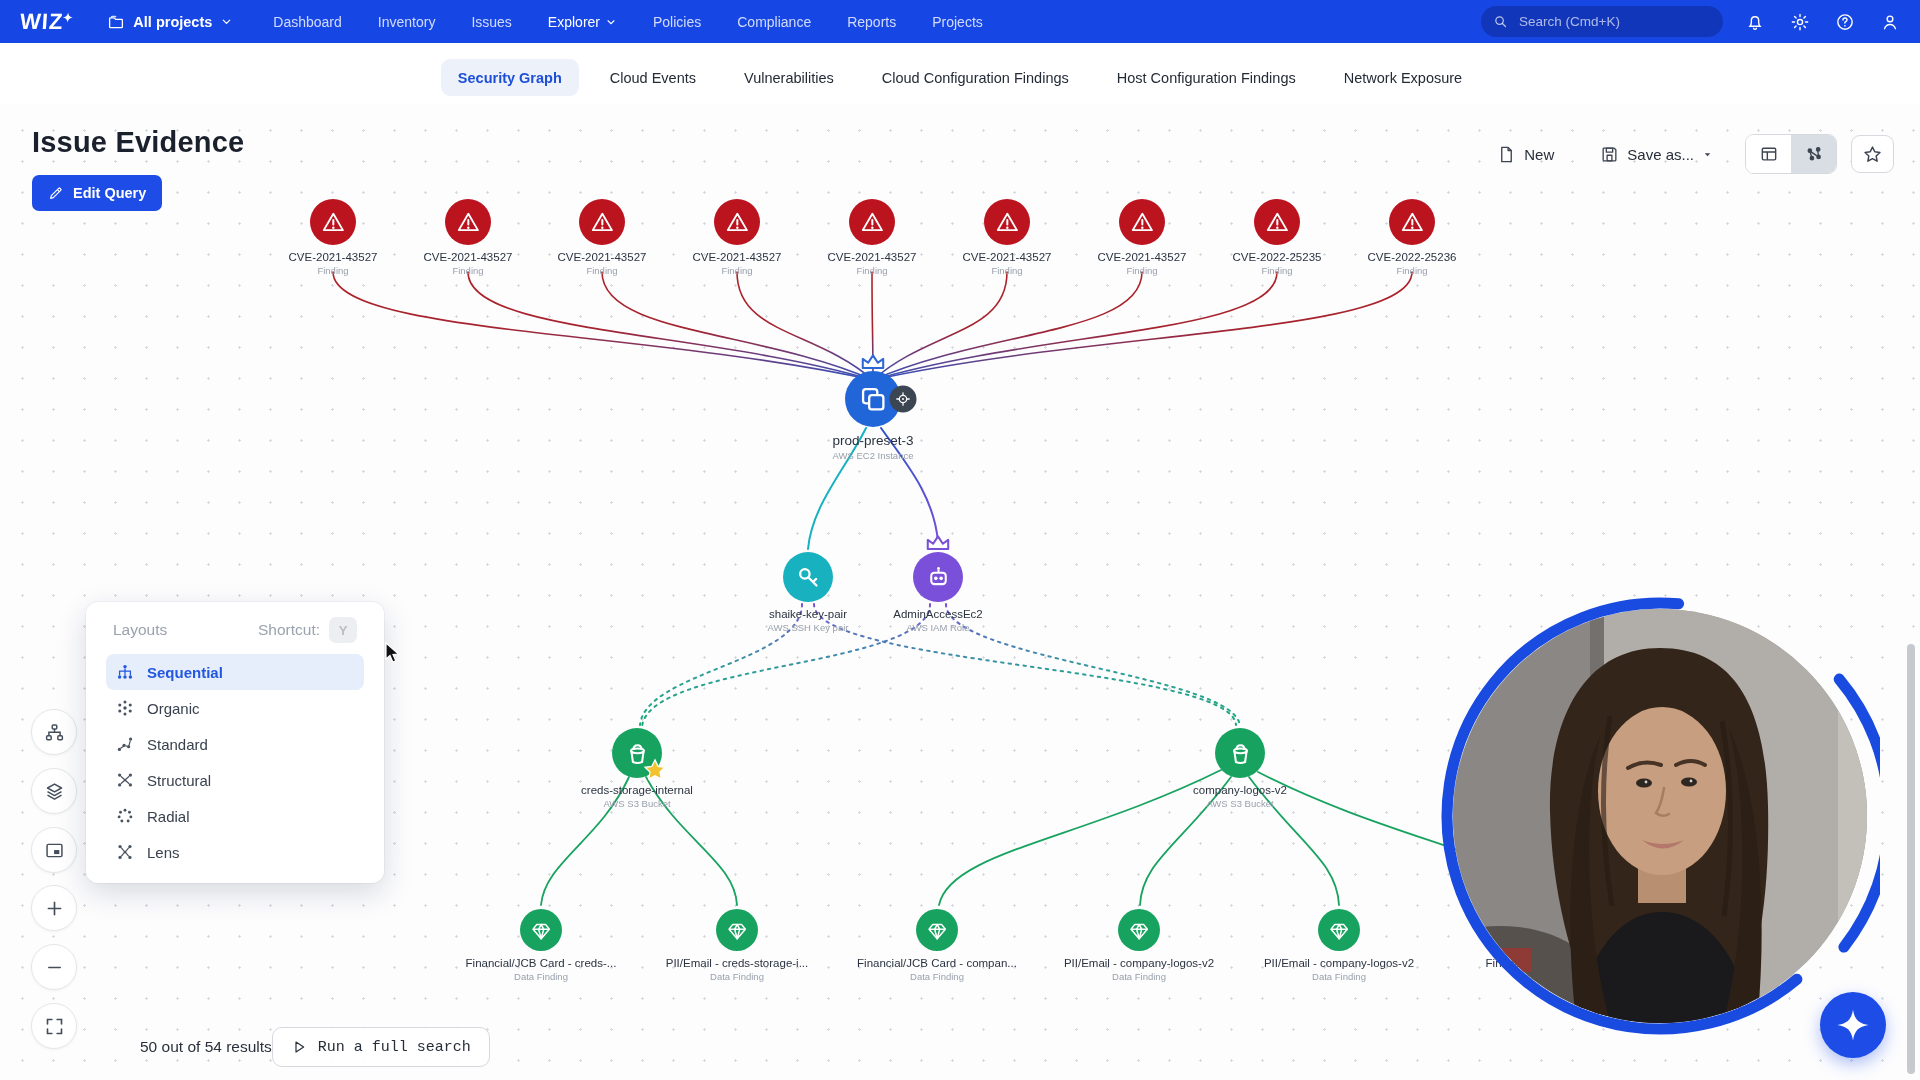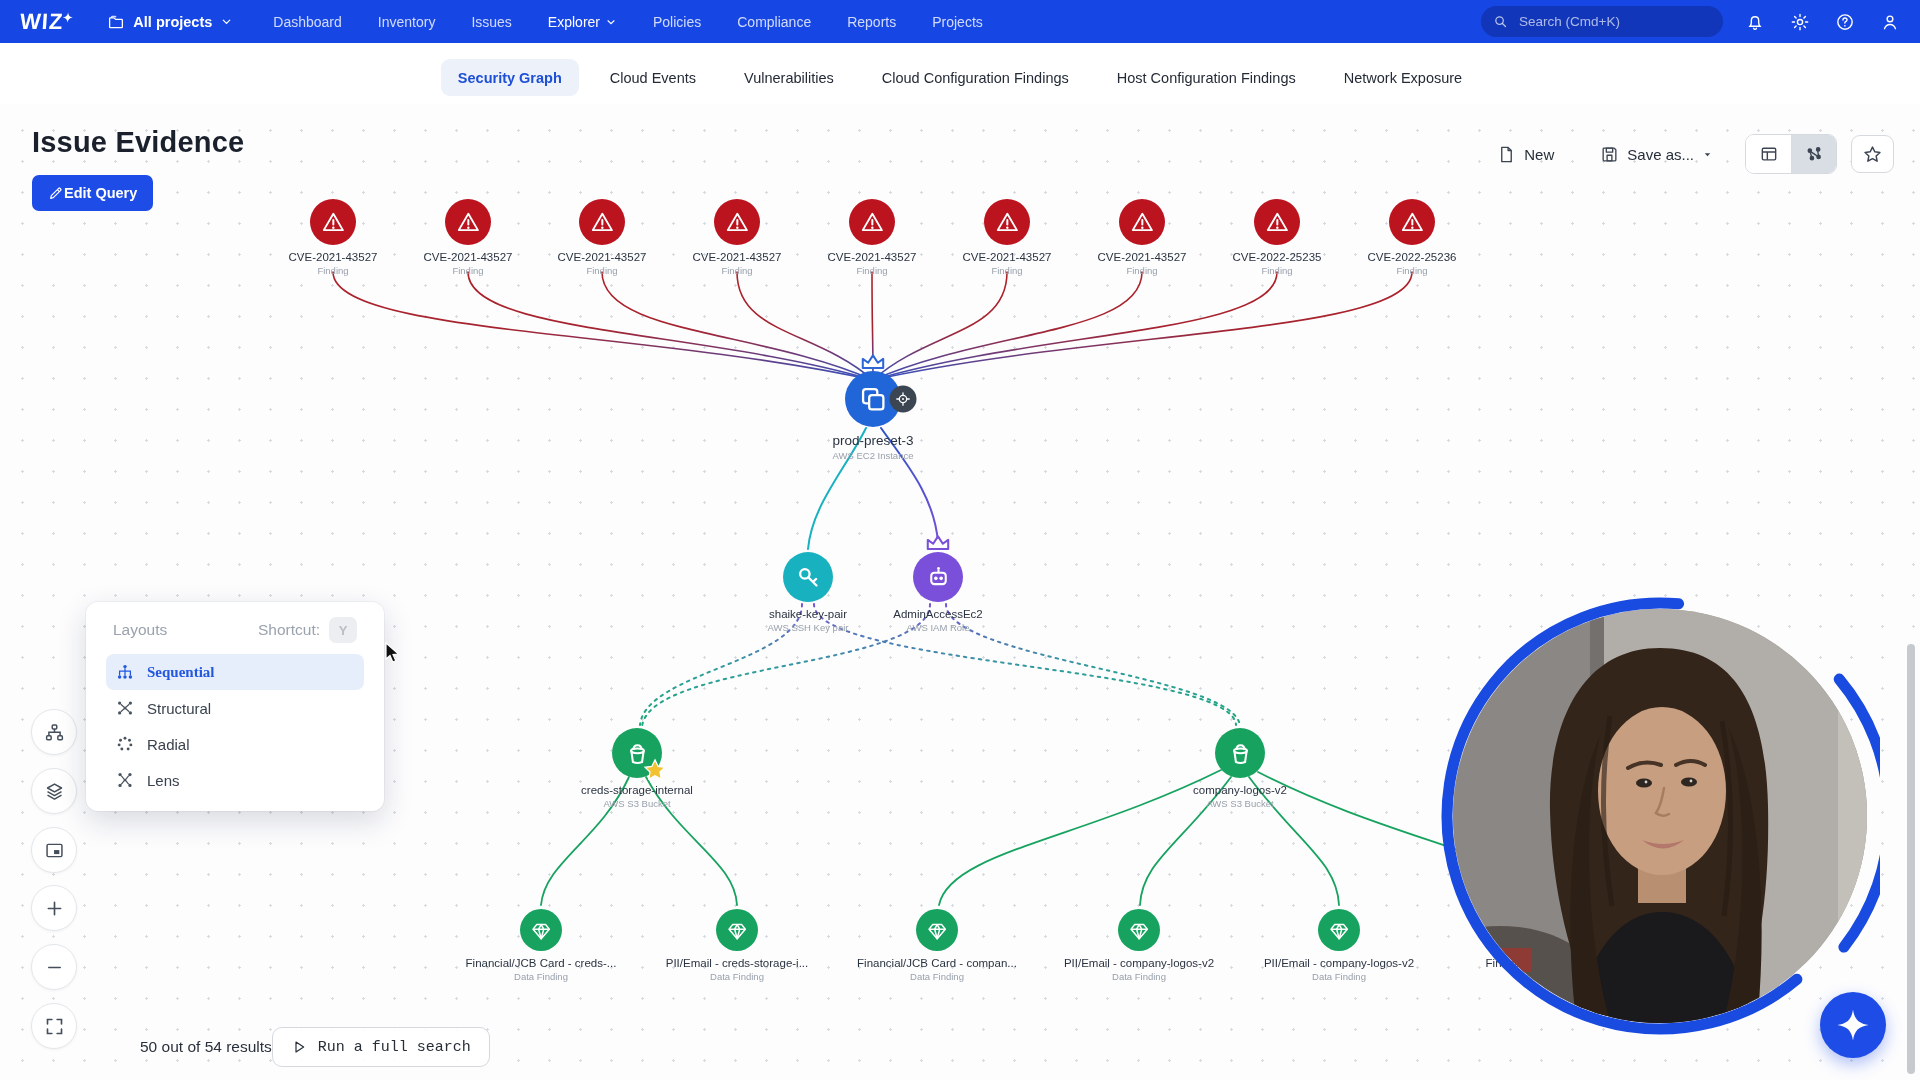--- a/index.html
+++ b/index.html
@@ -33,21 +33,21 @@
 
   
   .canvas{position:absolute;top:104px;left:0;right:0;bottom:0;background:#fdfdfe;
           background-image:radial-gradient(#d7dbe0 1.1px,transparent 1.4px);
           background-size:31px 31px;background-position:7px 11px;}
   #edges{position:absolute;left:0;top:0;pointer-events:none;z-index:1;}
 
   .pagehead{position:absolute;left:32px;top:22px;z-index:4;}
   .pagehead h1{margin:0;font-size:29px;font-weight:600;color:#1b212c;letter-spacing:.2px;}
   .editq{margin-top:16px;height:36px;padding:0 16px;border:0;border-radius:7px;background:#1d4ce6;color:#fff;
-         font-size:14.5px;font-weight:700;display:flex;align-items:center;cursor:pointer;
+         font-size:14.5px;font-weight:700;display:flex;align-items:center;gap:9px;cursor:pointer;
          font-family:"Liberation Sans",sans-serif;text-align:right;}
 
   .topright{position:absolute;right:26px;top:30px;display:flex;align-items:center;z-index:4;}
   .tbtn{height:38px;display:flex;align-items:center;gap:8px;background:transparent;border:0;font-size:15px;
         color:#272e39;padding:0 10px;cursor:pointer;font-family:"Liberation Sans",sans-serif;}
   .viewtoggle{display:flex;border:1px solid #d6dade;border-radius:9px;overflow:hidden;background:#fff;margin-left:22px;}
   .vbtn{width:45px;height:38px;display:flex;align-items:center;justify-content:center;border:0;background:#fff;
         color:#3c4551;cursor:pointer;}
   .vbtn.selected{background:#d8dee4;}
   .starbtn{width:43px;height:38px;border:1px solid #d6dade;border-radius:9px;background:#fff;color:#3c4551;
@@ -73,21 +73,21 @@
            box-shadow:0 10px 30px rgba(20,30,60,.16),0 0 0 1px rgba(20,30,60,.04);
            padding:15px 20px 13px;z-index:6;}
   .layhead{display:flex;justify-content:space-between;align-items:center;color:#9aa2ad;font-size:15.5px;
            padding:0 7px 11px;}
   .shortcut{display:flex;align-items:center;gap:9px;}
   .keybadge{width:28px;height:26px;border-radius:7px;background:#eceef1;color:#b9bec6;font-weight:700;
             font-size:13px;display:flex;align-items:center;justify-content:center;}
   .layitem{display:flex;align-items:center;gap:13px;height:36px;padding:0 10px;border-radius:8px;font-size:15px;
            color:#39424e;cursor:pointer;}
   .layitem svg{width:18px;height:18px;color:#4a545f;flex:0 0 auto;}
-  .layitem.active{background:#e7eefb;color:#2257e0;font-weight:700;font-family:Liberation Serif, serif;}
+  .layitem.active{background:#e7eefb;color:#2257e0;font-weight:700;}
   .layitem.active svg{color:#2257e0;}
 
   
   .ltb{position:absolute;left:31px;width:46px;height:46px;border-radius:50%;background:#fff;
        border:1px solid #e4e7ea;box-shadow:0 1px 3px rgba(0,0,0,.05);display:flex;align-items:center;
        justify-content:center;z-index:5;cursor:pointer;color:#454f5b;}
   .ltb svg{width:21px;height:21px;}
 
   
   .statusbar{position:absolute;left:104px;bottom:13px;display:flex;align-items:center;z-index:5;margin-left:36px;}
@@ -592,20 +592,46 @@
                 <circle cx="10" cy="15.5" r="1.9"></circle>
                 <circle cx="16" cy="15.5" r="1.9"></circle>
                 <path d="M10 5.8V9M4 13.5V9h12v4.5M10 9v4.5" stroke="currentColor" stroke-width="1.4" fill="none"></path>
               </svg>
             </span>
             <span>Sequential</span>
           </div>
           <div class="layitem">
             <span style="display: flex;">
               <svg viewBox="0 0 20 20" fill="currentColor">
+                <circle cx="10" cy="10" r="1.9"></circle>
+                <circle cx="10" cy="3.4" r="1.7"></circle>
+                <circle cx="10" cy="16.6" r="1.7"></circle>
+                <circle cx="4.2" cy="6.7" r="1.7"></circle>
+                <circle cx="15.8" cy="6.7" r="1.7"></circle>
+                <circle cx="4.2" cy="13.3" r="1.7"></circle>
+                <circle cx="15.8" cy="13.3" r="1.7"></circle>
+              </svg>
+            </span>
+            <span>Organic</span>
+          </div>
+          <div class="layitem">
+            <span style="display: flex;">
+              <svg viewBox="0 0 20 20" fill="currentColor">
+                <circle cx="3.8" cy="16" r="1.8"></circle>
+                <circle cx="9" cy="11.5" r="1.8"></circle>
+                <circle cx="14" cy="13" r="1.8"></circle>
+                <circle cx="16.2" cy="4.5" r="1.8"></circle>
+                <path d="M5 14.8 9 12.2M10.7 12l2 .7M14.6 11.3l1.3-5" stroke="currentColor" stroke-width="1.3" fill="none"></path>
+              </svg>
+            </span>
+            <span>Standard</span>
+          </div>
+          <div class="layitem">
+            <span style="display: flex;">
+              <svg viewBox="0 0 20 20" fill="currentColor">
                 <circle cx="4" cy="4.5" r="1.8"></circle>
                 <circle cx="4" cy="15.5" r="1.8"></circle>
                 <circle cx="16" cy="4.5" r="1.8"></circle>
                 <circle cx="16" cy="15.5" r="1.8"></circle>
                 <circle cx="10" cy="10" r="1.8"></circle>
                 <path d="M5.3 5.8 8.8 8.9M5.3 14.2 8.8 11.1M14.7 5.8 11.2 8.9M14.7 14.2 11.2 11.1" stroke="currentColor" stroke-width="1.3"></path>
               </svg>
             </span>
             <span>Structural</span>
           </div>

